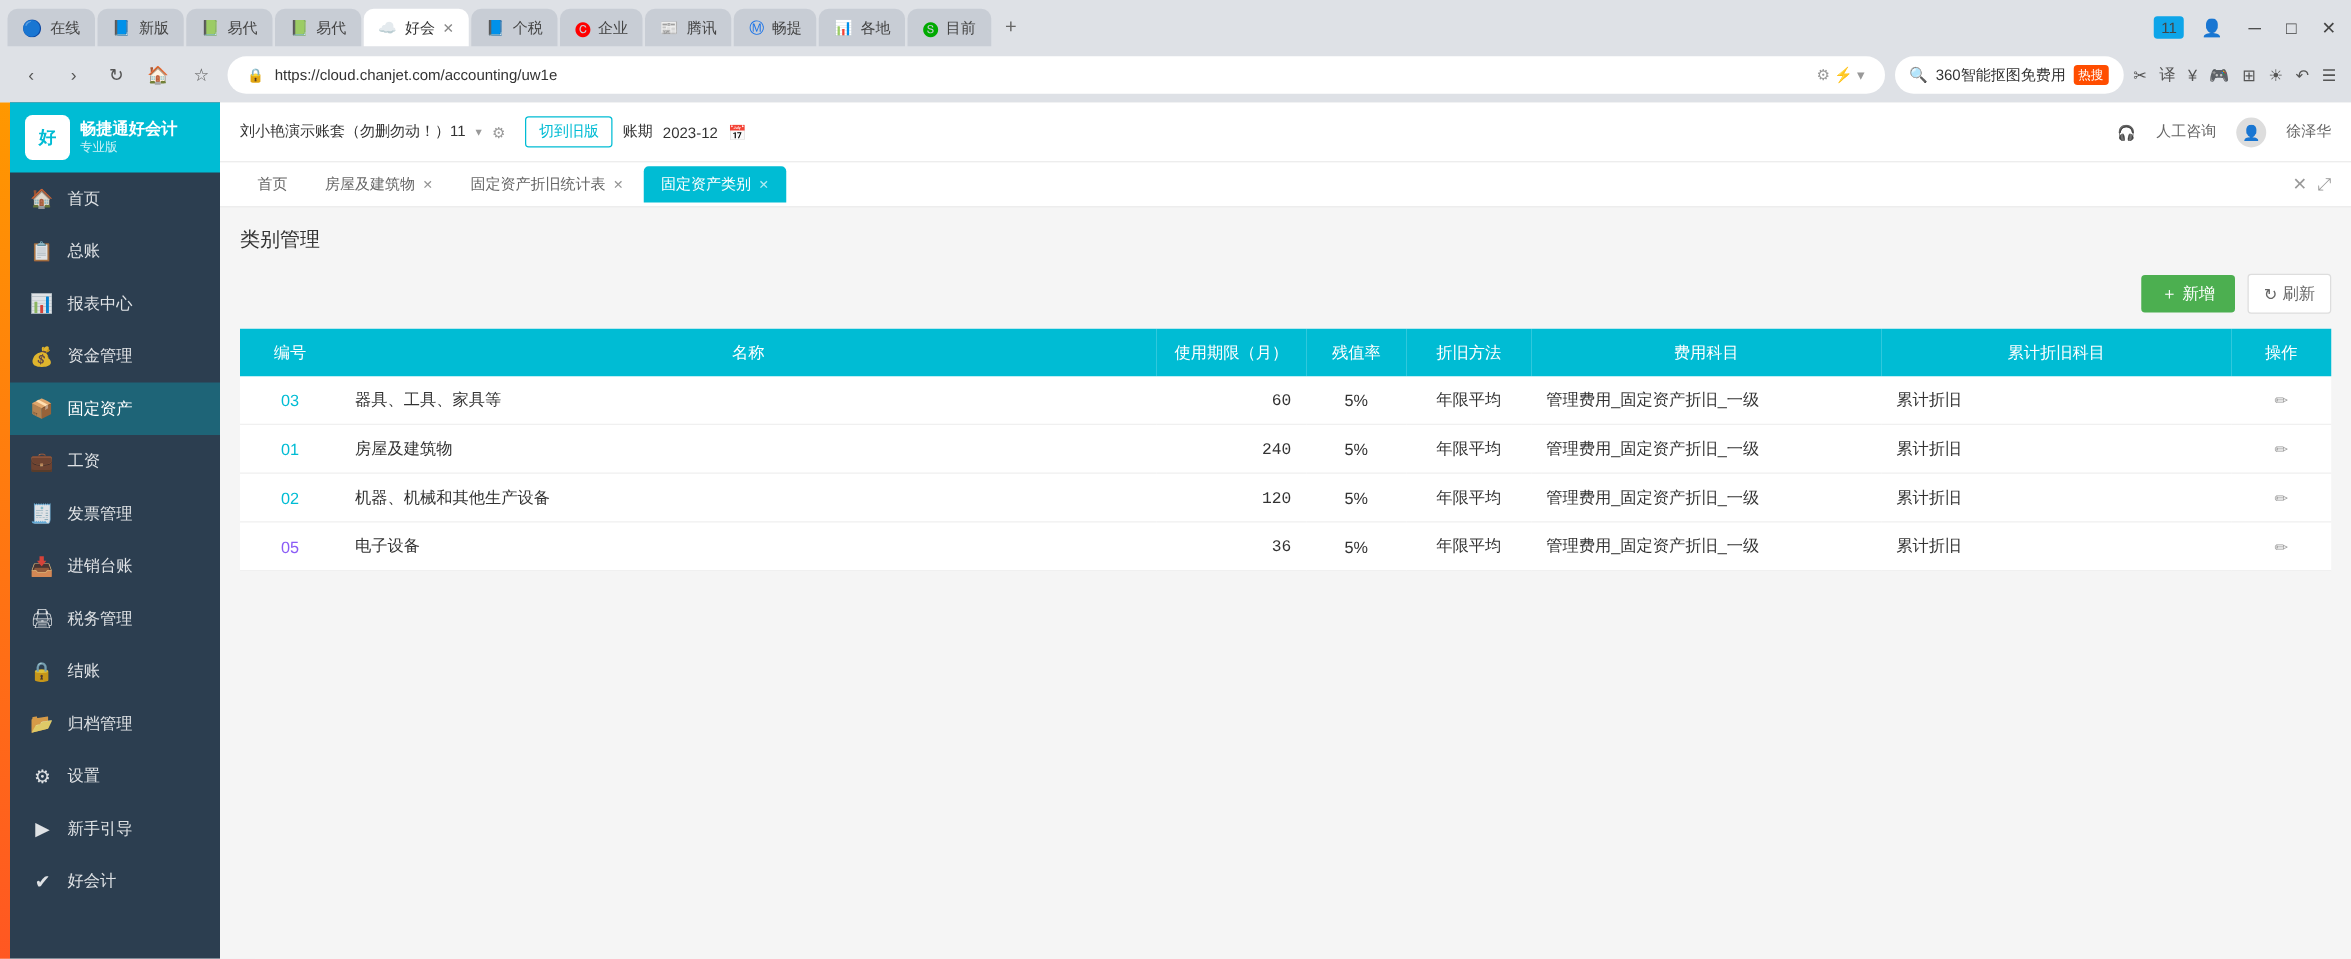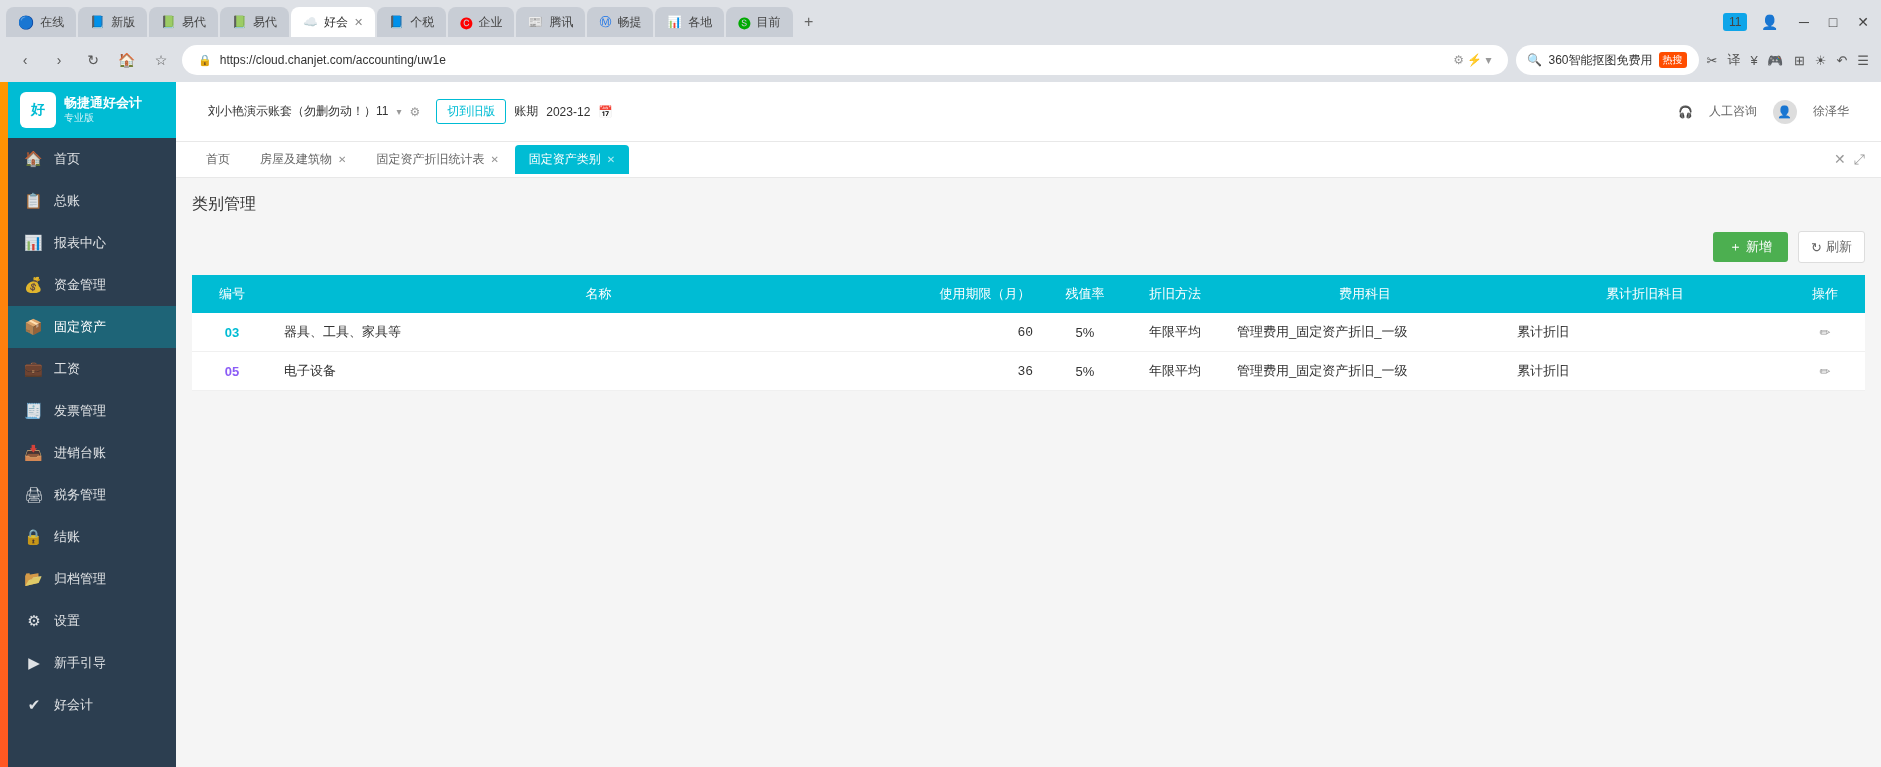--- a/index.html
+++ b/index.html
@@ -35,21 +35,21 @@
 
     .sidebar-menu { flex: 1; overflow-y: auto; }
     .sidebar-item { display: flex; align-items: center; gap: 10px; padding: 12px 16px; color: rgba(255,255,255,0.85); cursor: pointer; font-size: 13px; }
     .sidebar-item.active { background: rgba(0,188,212,0.3); color: #fff; }
     .sidebar-item .icon { font-size: 15px; width: 20px; text-align: center; }
 
     
     .main-content { flex: 1; display: flex; flex-direction: column; background: #f5f5f5; overflow: hidden; }
 
     
-    .top-bar { background: #fff; padding: 6px 32px; display: flex; align-items: center; gap: 16px; border-bottom: 1px solid #e8e8e8; height: 60px; }
+    .top-bar { background: #fff; padding: 6px 16px; display: flex; align-items: center; gap: 16px; border-bottom: 1px solid #e8e8e8; height: 48px; }
     .user-info { display: flex; align-items: center; gap: 8px; font-size: 12px; color: #333; }
     .period-info { display: flex; align-items: center; gap: 8px; font-size: 12px; color: #333; }
     .btn-switch { border: 1px solid #00bcd4; color: #00bcd4; background: #fff; padding: 3px 10px; border-radius: 3px; font-size: 12px; cursor: pointer; }
     .calendar-icon { color: #00bcd4; }
     .top-bar-right { margin-left: auto; display: flex; align-items: center; gap: 16px; font-size: 12px; color: #666; }
     .avatar { width: 24px; height: 24px; border-radius: 50%; background: #ddd; display: inline-flex; align-items: center; justify-content: center; font-size: 12px; }
 
     
     .page-tabs { background: #fff; display: flex; align-items: center; padding: 0 16px; border-bottom: 1px solid #e8e8e8; height: 36px; gap: 2px; }
     .page-tab { padding: 6px 14px; font-size: 12px; color: #666; cursor: pointer; border-radius: 4px 4px 0 0; display: flex; align-items: center; gap: 6px; }
@@ -66,21 +66,21 @@
     .action-bar { display: flex; justify-content: flex-end; align-items: center; gap: 10px; margin-bottom: 12px; }
     .btn-add { background: #4caf50; color: #fff; border: none; padding: 6px 16px; border-radius: 3px; font-size: 13px; cursor: pointer; display: flex; align-items: center; gap: 4px; }
     .btn-refresh { background: #fff; border: 1px solid #ddd; color: #666; padding: 6px 12px; border-radius: 3px; font-size: 13px; cursor: pointer; display: flex; align-items: center; gap: 4px; }
 
     
     .data-table { width: 100%; border-collapse: collapse; background: #fff; }
     .data-table thead tr { background: #00bcd4; color: #fff; }
     .data-table thead th { padding: 10px 12px; text-align: center; font-size: 13px; font-weight: normal; white-space: nowrap; }
     .data-table tbody tr { border-bottom: 1px solid #f0f0f0; }
     .data-table tbody td { padding: 10px 12px; color: #333; font-size: 13px; }
-    .data-table tbody td:first-child { text-align: center; color: #00bcd4; font-weight: bold; }
+    .data-table tbody td:first-child { text-align: center; color: #00bcd4; }
     .data-table tbody td.num { text-align: right; font-family: Liberation Mono, monospace; }
     .data-table tbody td.center { text-align: center; }
     .edit-icon { color: #999; cursor: pointer; font-size: 13px; }
     .col-number { width: 80px; }
     .col-name { }
     .col-period { width: 120px; text-align: right; margin-top: 20px; }
     .col-residual { width: 80px; }
     .col-method { width: 100px; }
     .col-expense { width: 280px; }
     .col-accum { width: 280px; }
@@ -333,20 +333,40 @@
             <td style="text-align:center;color:#00bcd4;">03</td>
             <td>器具、工具、家具等</td>
             <td class="num">60</td>
             <td class="center">5%</td>
             <td class="center">年限平均</td>
             <td>管理费用_固定资产折旧_一级</td>
             <td>累计折旧</td>
             <td class="center"><span class="edit-icon">✏</span></td>
           </tr>
           <tr>
+            <td style="text-align:center;color:#00bcd4;">01</td>
+            <td>房屋及建筑物</td>
+            <td class="num">240</td>
+            <td class="center">5%</td>
+            <td class="center">年限平均</td>
+            <td>管理费用_固定资产折旧_一级</td>
+            <td>累计折旧</td>
+            <td class="center"><span class="edit-icon">✏</span></td>
+          </tr>
+          <tr>
+            <td style="text-align:center;color:#00bcd4;">02</td>
+            <td>机器、机械和其他生产设备</td>
+            <td class="num">120</td>
+            <td class="center">5%</td>
+            <td class="center">年限平均</td>
+            <td>管理费用_固定资产折旧_一级</td>
+            <td>累计折旧</td>
+            <td class="center"><span class="edit-icon">✏</span></td>
+          </tr>
+          <tr>
             <td style="text-align:center;color:#8b5cf6;">05</td>
             <td>电子设备</td>
             <td class="num">36</td>
             <td class="center">5%</td>
             <td class="center">年限平均</td>
             <td>管理费用_固定资产折旧_一级</td>
             <td>累计折旧</td>
             <td class="center"><span class="edit-icon">✏</span></td>
           </tr>
         </tbody>

